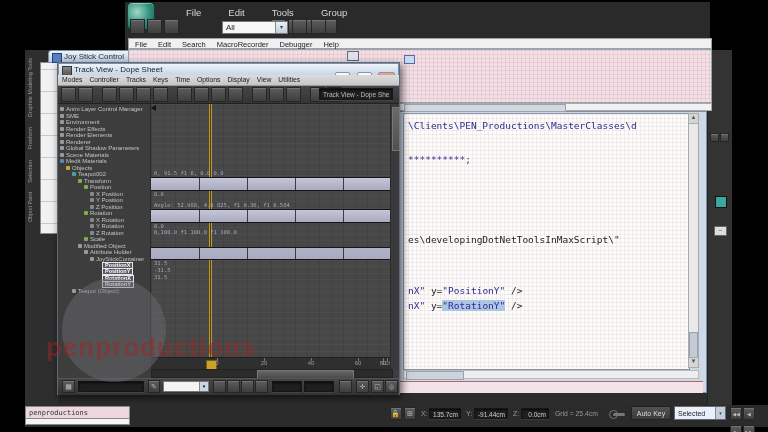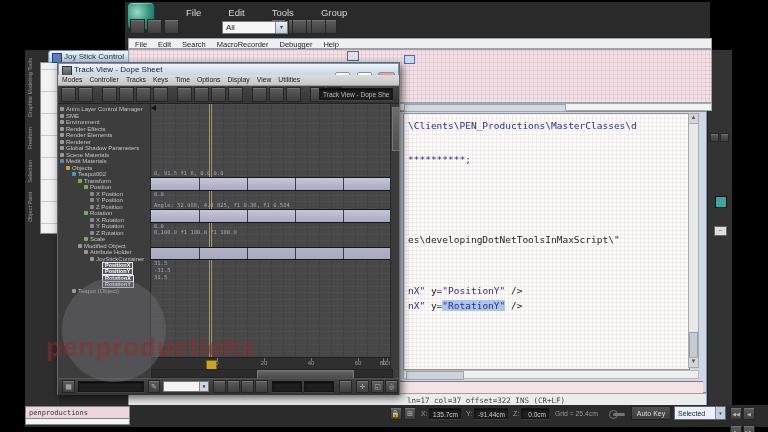--- a/index.html
+++ b/index.html
@@ -87,23 +87,20 @@
         <div data-name="scroll-down-icon" style="position:absolute;bottom:0;left:0;right:0;height:9px;background:#d5d5d5;border-top:1px solid #aaa;font-size:6px;text-align:center;color:#555;">▼</div>
      </div>
 
      <div data-name="editor-hscrollbar" style="position:absolute;left:4px;top:258px;width:296px;height:9px;background:#eee;border:1px solid #bbb;box-sizing:border-box;">
         <div data-name="hscroll-thumb" style="position:absolute;left:2px;top:0;width:56px;height:7px;background:#cdd3da;border:1px solid #9aa3ad;"></div>
      </div>
 
      <div data-name="editor-pink-strip" style="position:absolute;left:1px;top:269px;width:303px;height:11px;background:#f4e2e6;border-top:1px solid #a86a72;"></div>
   </div>
 
-  <div class="abs" data-name="editor-status-bar" style="left:128px;top:393px;width:579px;height:14px;background:#ececec;border:1px solid #9aa3ad;box-sizing:border-box;">
-     <span data-name="editor-status-text" style="position:absolute;left:278px;top:2px;font-family:'DejaVu Sans Mono',monospace;font-size:7.5px;color:#444;">ln=17 col=37 offset=322 INS (CR+LF)</span>
-  </div>
 
   <div id="listener-menubar" class="abs" data-name="listener-menubar" style="left:128px;top:38px;width:584px;height:11px;background:#f0f0f0;border:1px solid #9aa3ad;box-sizing:border-box;padding-left:6px;font-size:7.5px;color:#222;"><span data-name="listener-menu-file" style="display: inline-block; margin-right: 11px; padding-top: 1px;">File</span><span data-name="listener-menu-edit" style="display: inline-block; margin-right: 11px; padding-top: 1px;">Edit</span><span data-name="listener-menu-search" style="display: inline-block; margin-right: 11px; padding-top: 1px;">Search</span><span data-name="listener-menu-macrorecorder" style="display: inline-block; margin-right: 11px; padding-top: 1px;">MacroRecorder</span><span data-name="listener-menu-debugger" style="display: inline-block; margin-right: 11px; padding-top: 1px;">Debugger</span><span data-name="listener-menu-help" style="display: inline-block; margin-right: 11px; padding-top: 1px;">Help</span></div>
   <div class="abs" data-name="listener-macro-pane" style="left:128px;top:49px;width:584px;height:54px;background:#f3dfe5;background-image:repeating-linear-gradient(rgba(180,140,150,.18) 0 1px,transparent 1px 4px),repeating-linear-gradient(90deg,rgba(180,140,150,.18) 0 1px,transparent 1px 4px);border:1px solid #9aa3ad;box-sizing:border-box;">
      <span data-name="listener-drag-icon" style="position:absolute;left:218px;top:1px;width:10px;height:8px;background:#dde4f0;border:1px solid #667;"></span>
      <span data-name="listener-macro-icon" style="position:absolute;left:275px;top:5px;width:9px;height:7px;background:#cfd9ee;border:1px solid #4a6fb5;"></span>
   </div>
   <div data-name="listener-hscrollbar" class="abs" style="left:128px;top:103px;width:584px;height:8px;background:#f2f2f2;border:1px solid #aaa;box-sizing:border-box;">
      <div data-name="hscroll-thumb" style="position:absolute;left:275px;top:0;width:160px;height:6px;background:#d3d9e0;border:1px solid #9aa3ad;"></div>
   </div>
 

